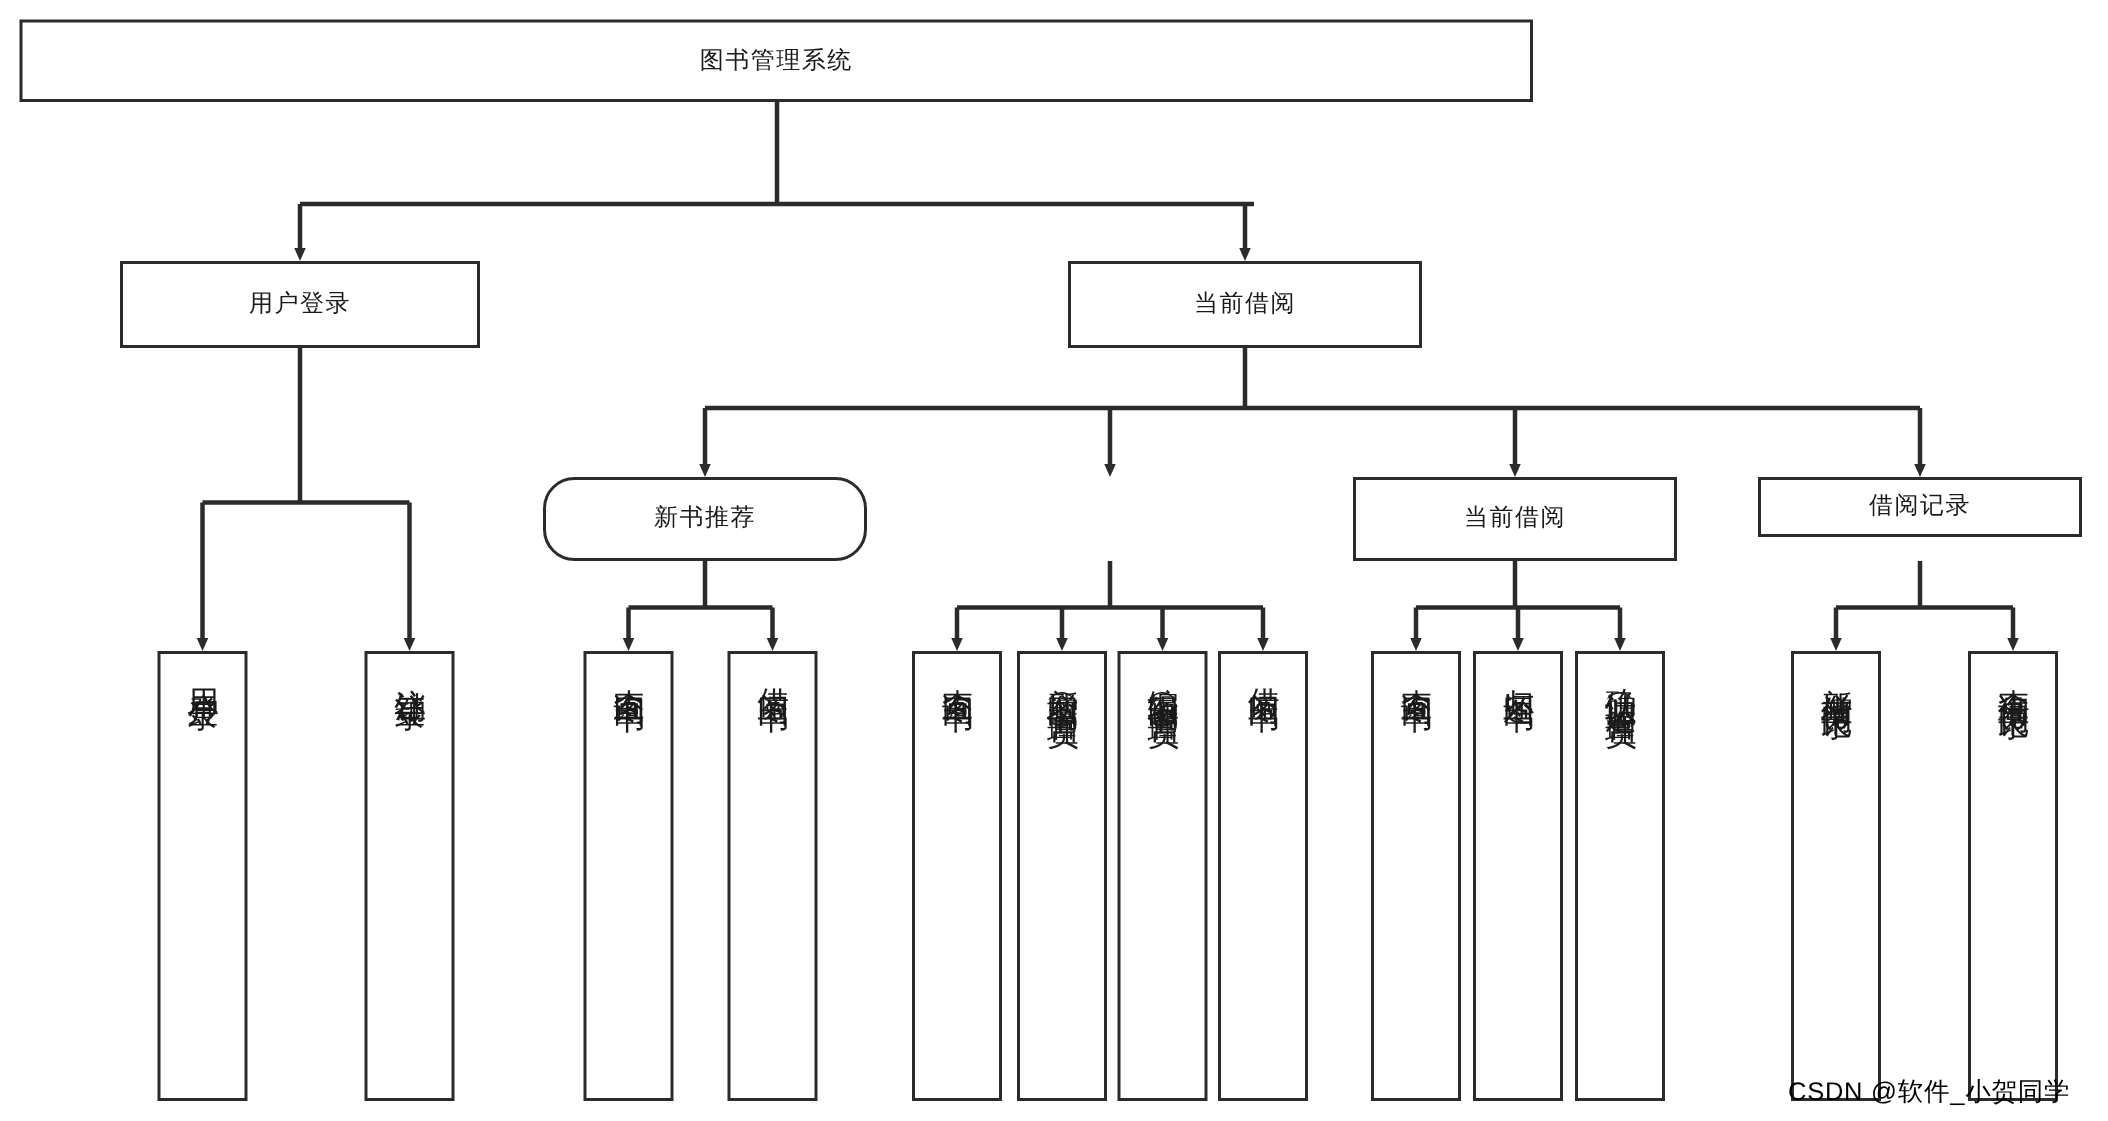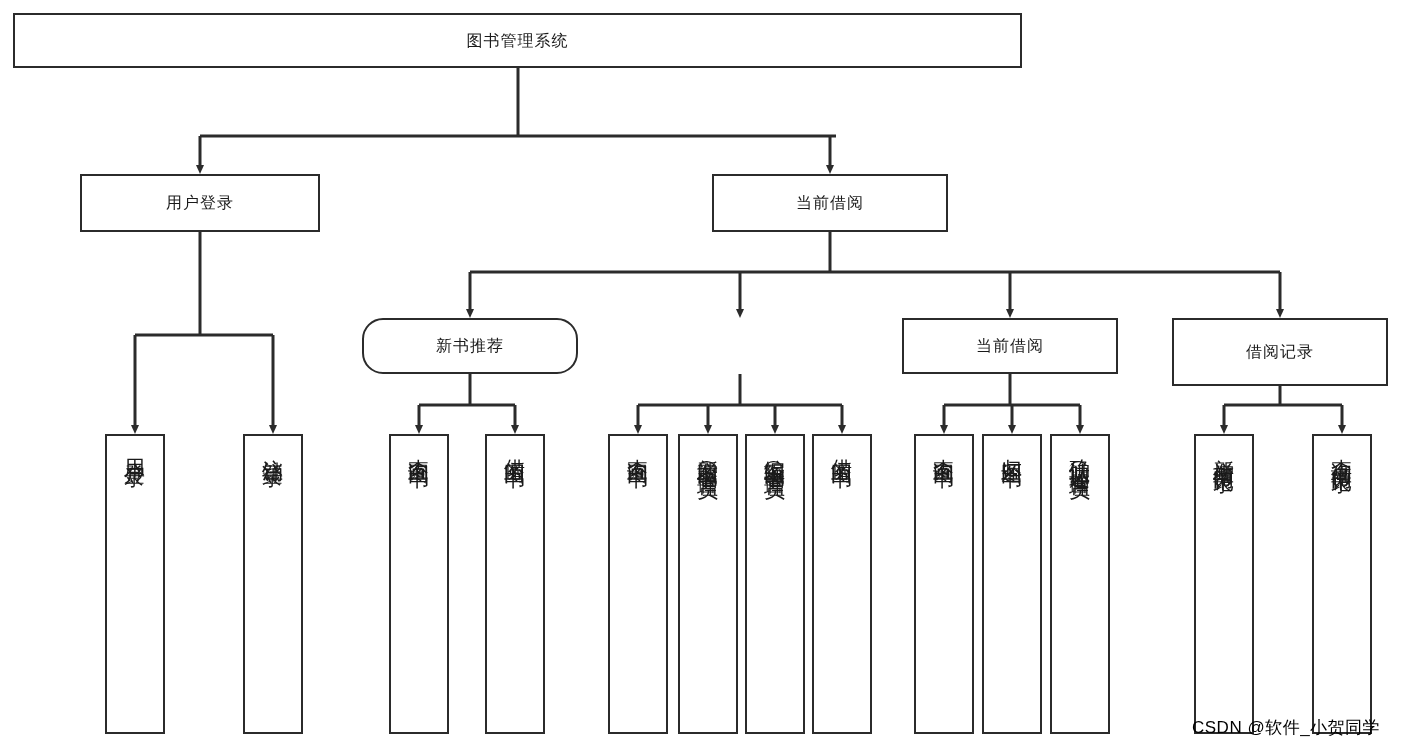--- a/index.html
+++ b/index.html
@@ -127,21 +127,21 @@
   <div class="node horiz" style="left:712px;top:174px;width:236px;height:58px;">
     <span class="label">当前借阅</span>
   </div>
 
   <div class="node horiz" style="left:362px;top:318px;width:216px;height:56px;border-radius:21px;">
     <span class="label">新书推荐</span>
   </div>
   <div class="node horiz" style="left:902px;top:318px;width:216px;height:56px;">
     <span class="label">当前借阅</span>
   </div>
-  <div class="node horiz" style="left:1172px;top:318px;width:216px;height:68px;">
+  <div class="node horiz" style="left:1172px;top:318px;width:216px;height:40px;">
     <span class="label">借阅记录</span>
   </div>
 
   <div class="node vert" style="left:105px;top:434px;width:60px;height:300px;">
     <span class="label">用户登录</span>
   </div>
   <div class="node vert" style="left:243px;top:434px;width:60px;height:300px;">
     <span class="label">注销登录</span>
   </div>
   <div class="node vert" style="left:389px;top:434px;width:60px;height:300px;">

